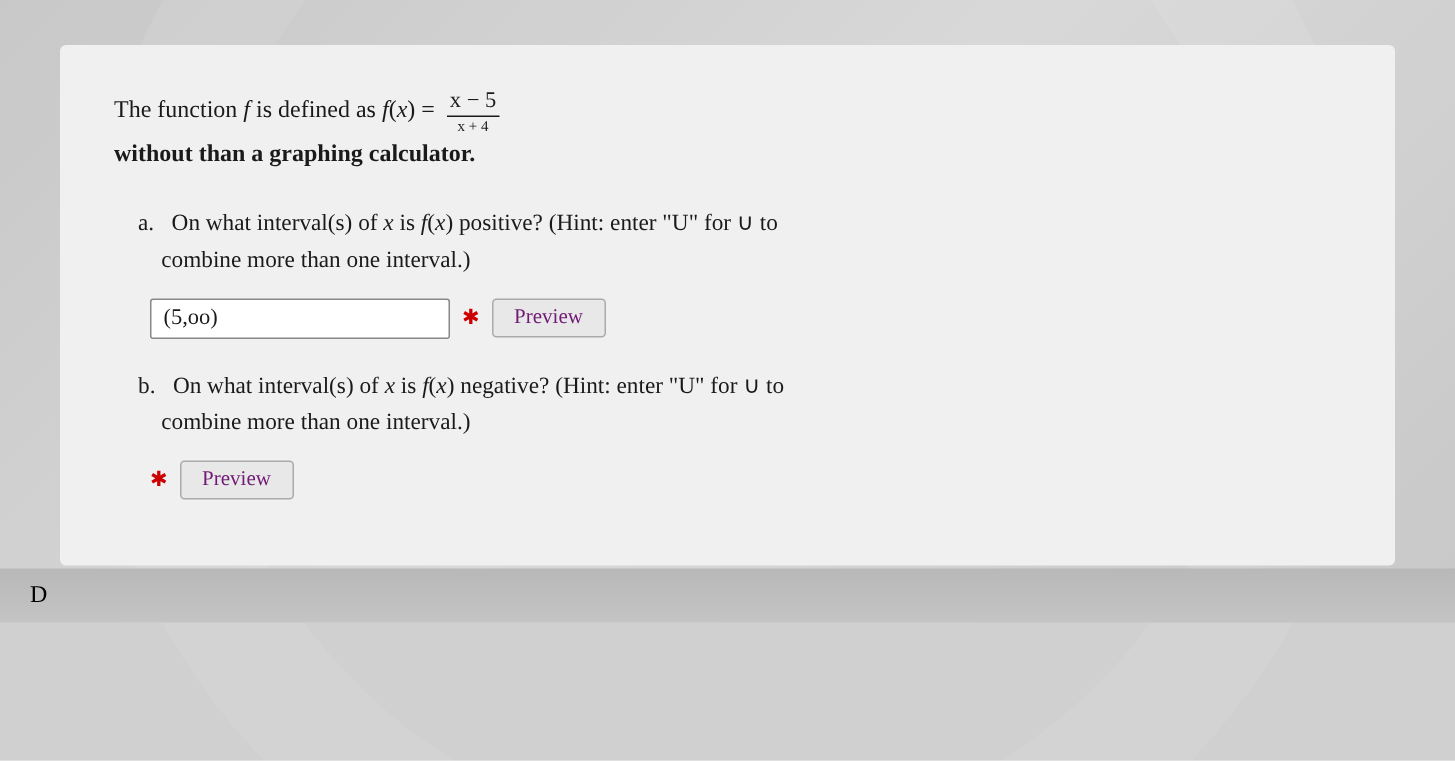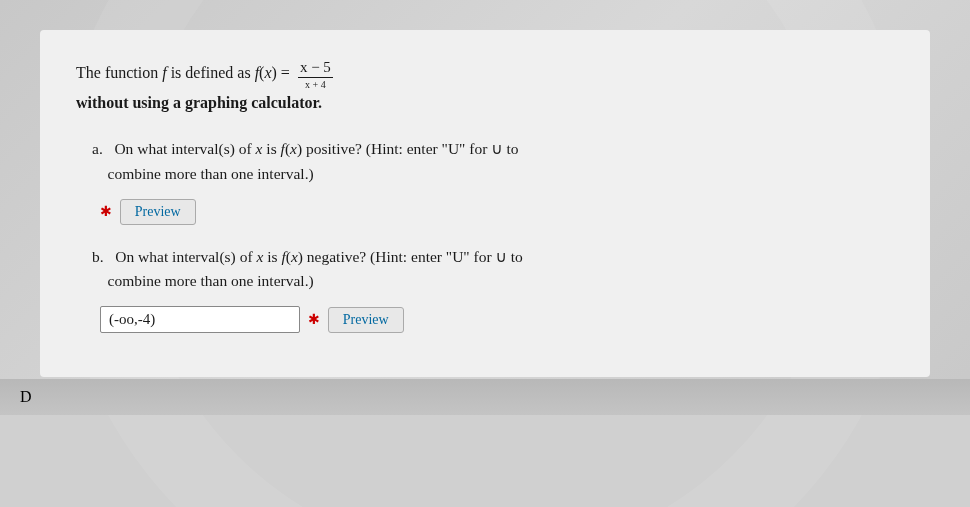--- a/index.html
+++ b/index.html
@@ -119,21 +119,21 @@
       cursor: pointer;
     }
 
     .preview-button {
       background: #e8e8e8;
       border: 1.5px solid #aaa;
       border-radius: 3px;
       padding: 4px 14px;
       font-size: 14px;
       font-family: Georgia, 'Times New Roman', serif;
-      color: #0369a1;
+      color: #701a75;
       cursor: pointer;
     }
 
     .bottom-bar {
       position: absolute;
       bottom: 0;
       left: 0;
       right: 0;
       height: 36px;
       background: linear-gradient(to bottom, #b8b8b8, #c4c4c4);
@@ -151,53 +151,53 @@
     <p class="intro-text">
       <span>The function </span>
       <em>f</em>
       <span> is defined as </span>
       <em>f</em>(<em>x</em>) =
       <span class="fraction">
         <span class="numerator">x − 5</span>
         <span class="denominator">x + 4</span>
       </span>
       <br>
-      <strong>without using a graphing calculator.</strong>
+      <strong>without than a graphing calculator.</strong>
     </p>
 
     <div class="question-block">
       <p class="question-text">
         <span>a.&nbsp;&nbsp;</span>
         <span>On what interval(s) of </span>
         <em>x</em>
         <span> is </span>
         <em>f</em>(<em>x</em>)
         <span> positive? (Hint: enter "U" for ∪ to</span>
         <br>
         <span>&nbsp;&nbsp;&nbsp;&nbsp;combine more than one interval.)</span>
       </p>
       <div class="answer-row">
+        <input class="answer-input" type="text" value="(5,oo)" style="">
         <span class="star-icon">✱</span>
         <button class="preview-button">Preview</button>
       </div>
     </div>
 
     <div class="question-block">
       <p class="question-text">
         <span>b.&nbsp;&nbsp;</span>
         <span>On what interval(s) of </span>
         <em>x</em>
         <span> is </span>
         <em>f</em>(<em>x</em>)
         <span> negative? (Hint: enter "U" for ∪ to</span>
         <br>
         <span>&nbsp;&nbsp;&nbsp;&nbsp;combine more than one interval.)</span>
       </p>
       <div class="answer-row">
-        <input class="answer-input" type="text" value="(-oo,-4)" style="">
         <span class="star-icon">✱</span>
         <button class="preview-button">Preview</button>
       </div>
     </div>
 
   </div>
 
   <div class="bottom-bar">
     <span>D</span>
   </div>

